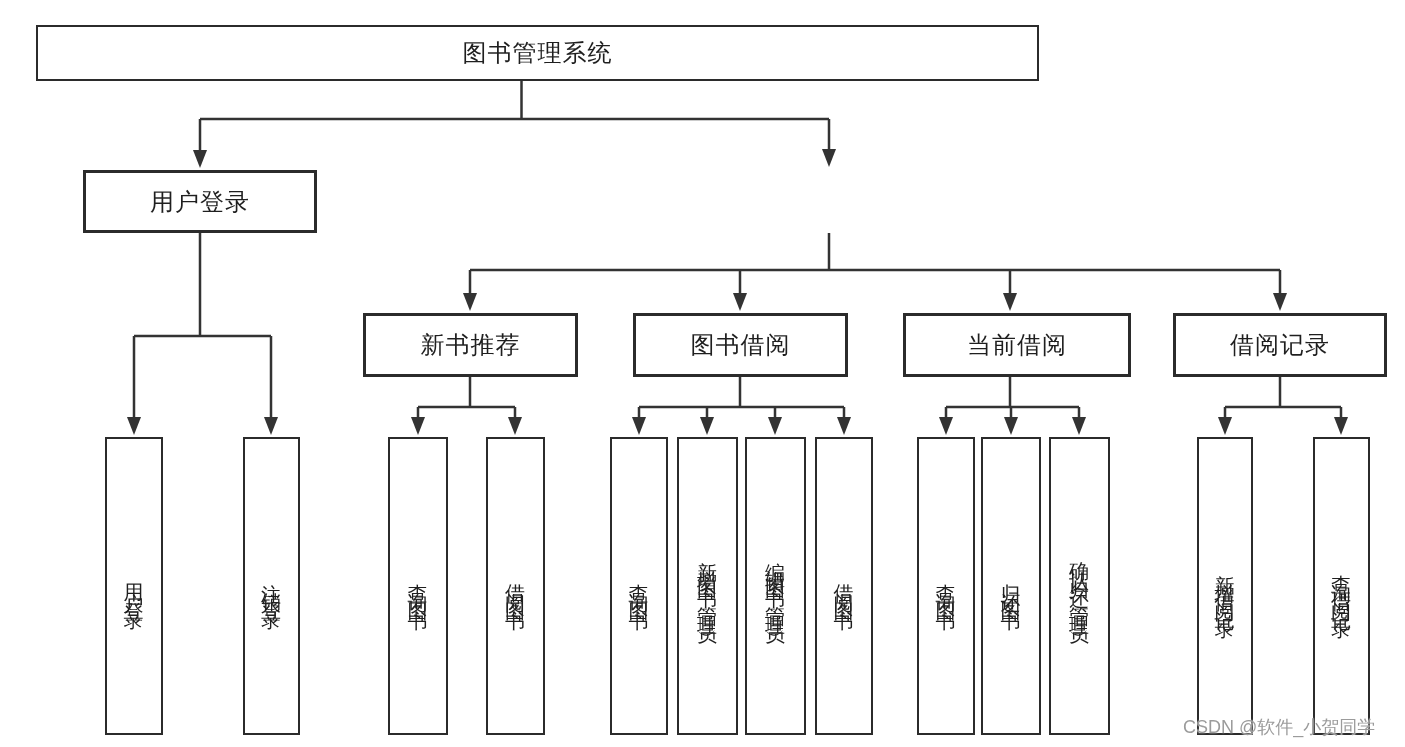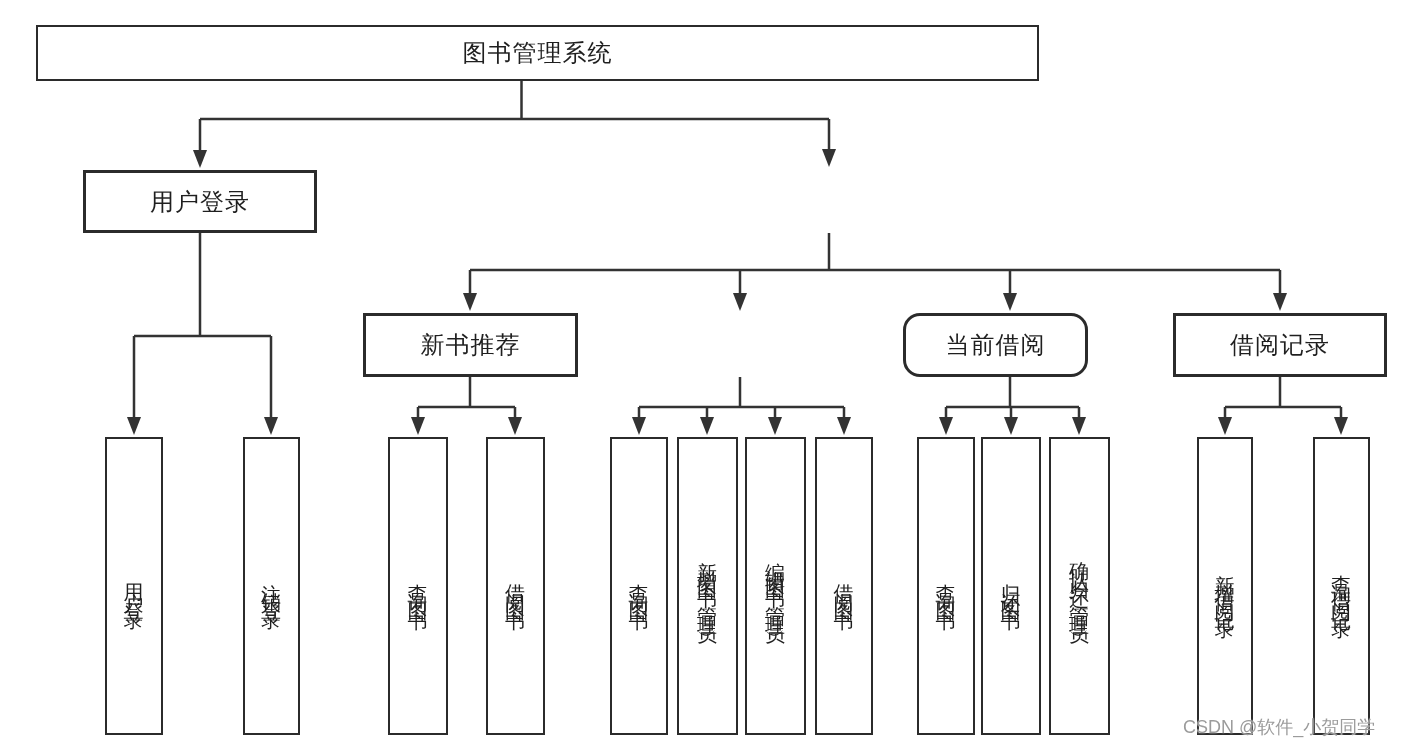--- a/index.html
+++ b/index.html
@@ -97,21 +97,24 @@
     <span class="lbl">图书管理系统</span>
   </div>
 
   <div class="hbox" style="left:83px;top:170px;width:234px;height:63px;">
     <span class="lbl">用户登录</span>
   </div>
 
   <div class="hbox" style="left:363px;top:313px;width:215px;height:64px;">
     <span class="lbl">新书推荐</span>
   </div>
-  <div class="hbox" style="left:903px;top:313px;width:185px;height:64px;border-radius:17px;">
+  <div class="hbox" style="left:633px;top:313px;width:215px;height:64px;">
+    <span class="lbl">图书借阅</span>
+  </div>
+  <div class="hbox" style="left:903px;top:313px;width:228px;height:64px;">
     <span class="lbl">当前借阅</span>
   </div>
   <div class="hbox" style="left:1173px;top:313px;width:214px;height:64px;justify-content:center;">
     <span class="lbl">借阅记录</span>
   </div>
 
   <div class="vbox" style="left:105px;width:58px;">
     <span class="lbl">用户登录</span>
   </div>
   <div class="vbox" style="left:243px;width:57px;">

